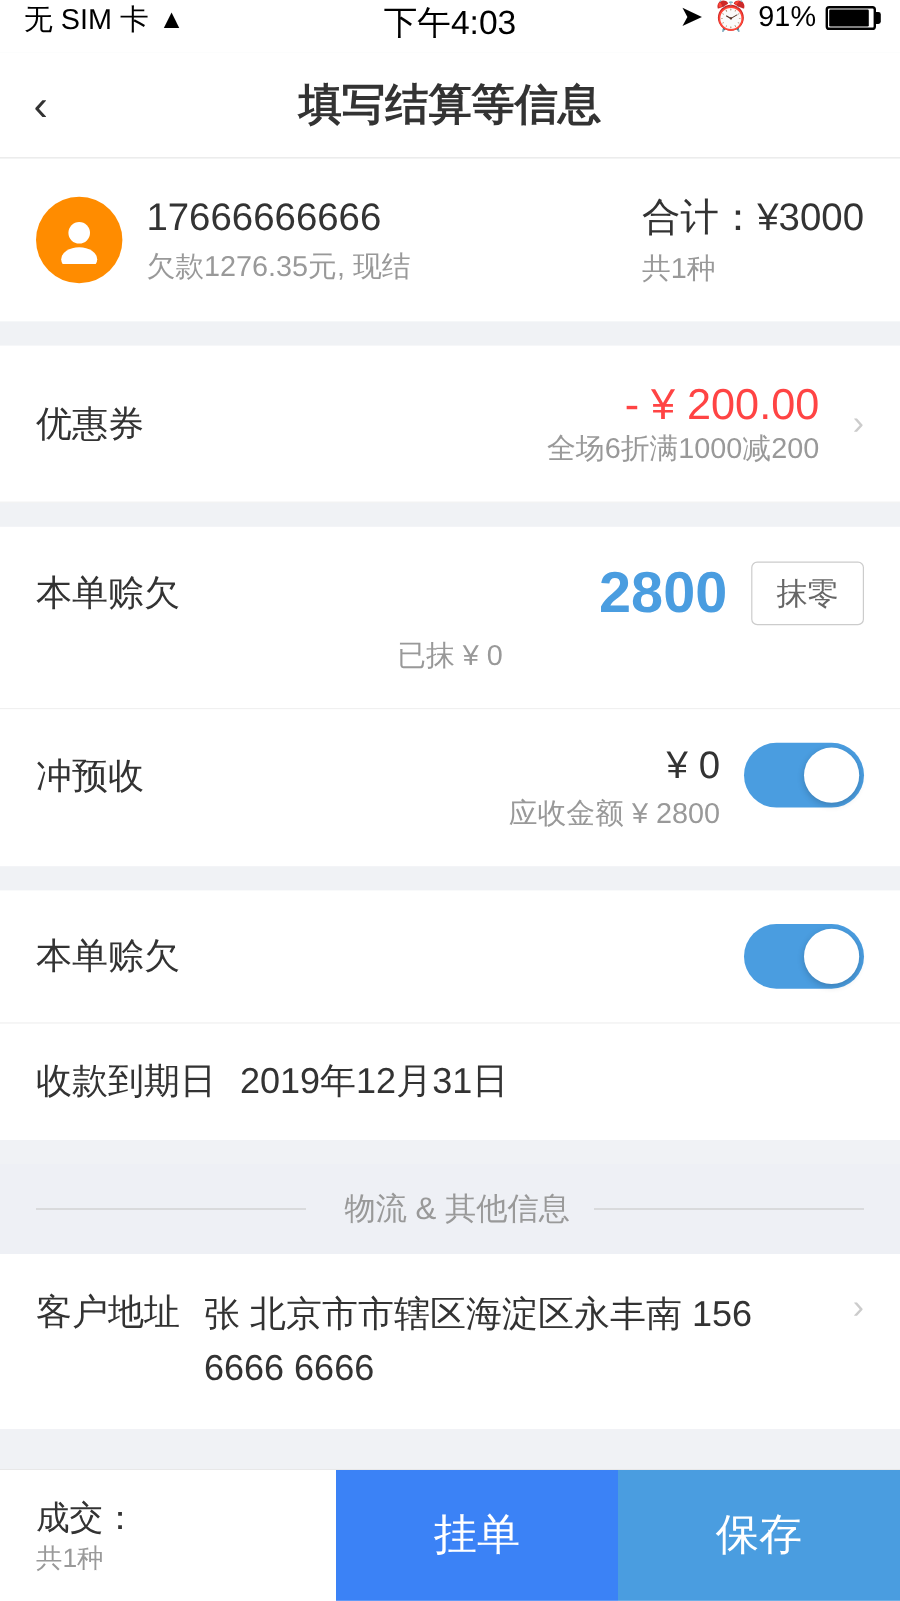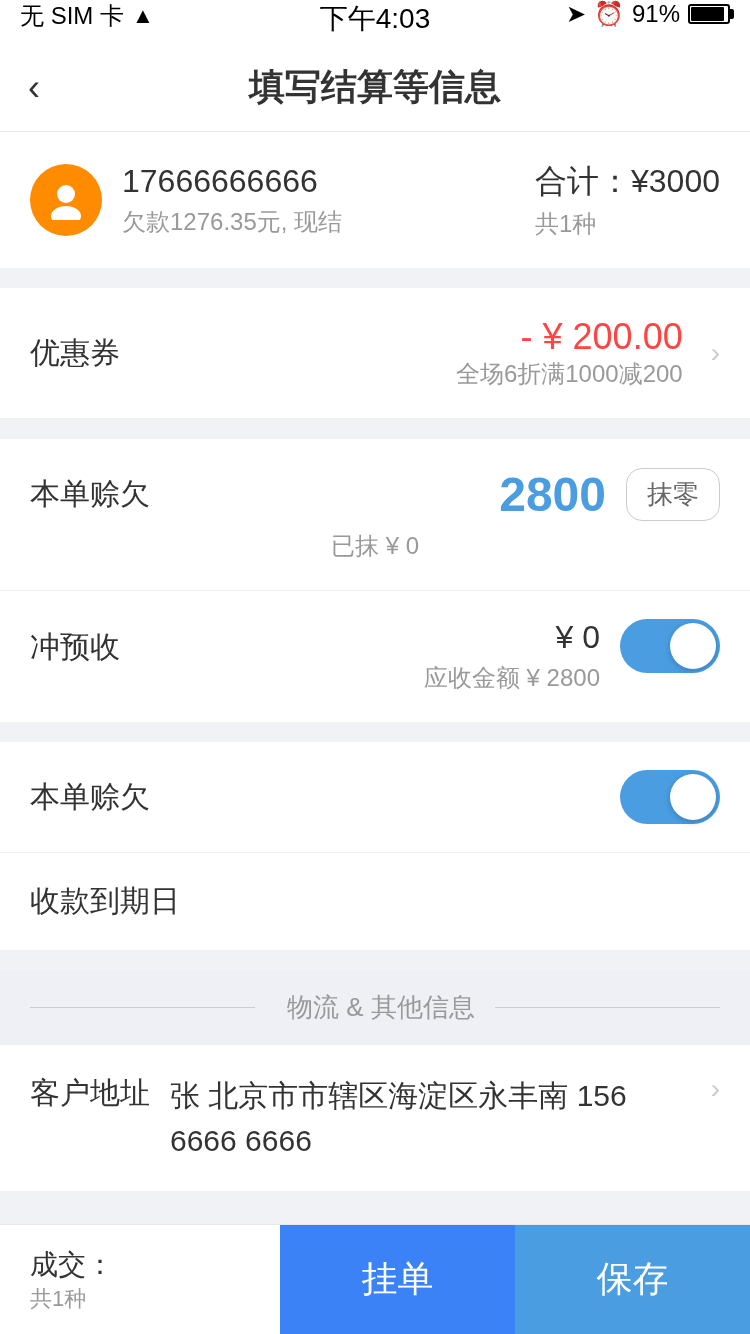--- a/index.html
+++ b/index.html
@@ -217,21 +217,21 @@
       align-items: center;
       gap: 20px;
     }
     .amount-number {
       font-size: 48px;
       color: #4a9de0;
       font-weight: 600;
     }
     .round-btn {
       border: 1.5px solid #ccc;
-      border-radius: 16px;
+      border-radius: 5px;
       padding: 8px 20px;
       font-size: 26px;
       color: #666;
       background: #fff;
       cursor: pointer;
     }
     .amount-sub {
       text-align: center;
       font-size: 24px;
       color: #999;
@@ -511,20 +511,21 @@
 <div class="debt-section">
   <span class="debt-label">本单赊欠</span>
   <div class="toggle">
     <div class="toggle-knob"></div>
   </div>
 </div>
 
 <div class="due-section">
   <div class="due-row">
     <span class="due-label">收款到期日</span>
+    <span class="due-value">2019年12月31日</span>
   </div>
 </div>
 
 <div class="divider"></div>
 
 <div class="section-header">
   <div class="section-header-line"></div>
   <span class="section-header-text">物流 &amp; 其他信息</span>
   <div class="section-header-line"></div>
 </div>

